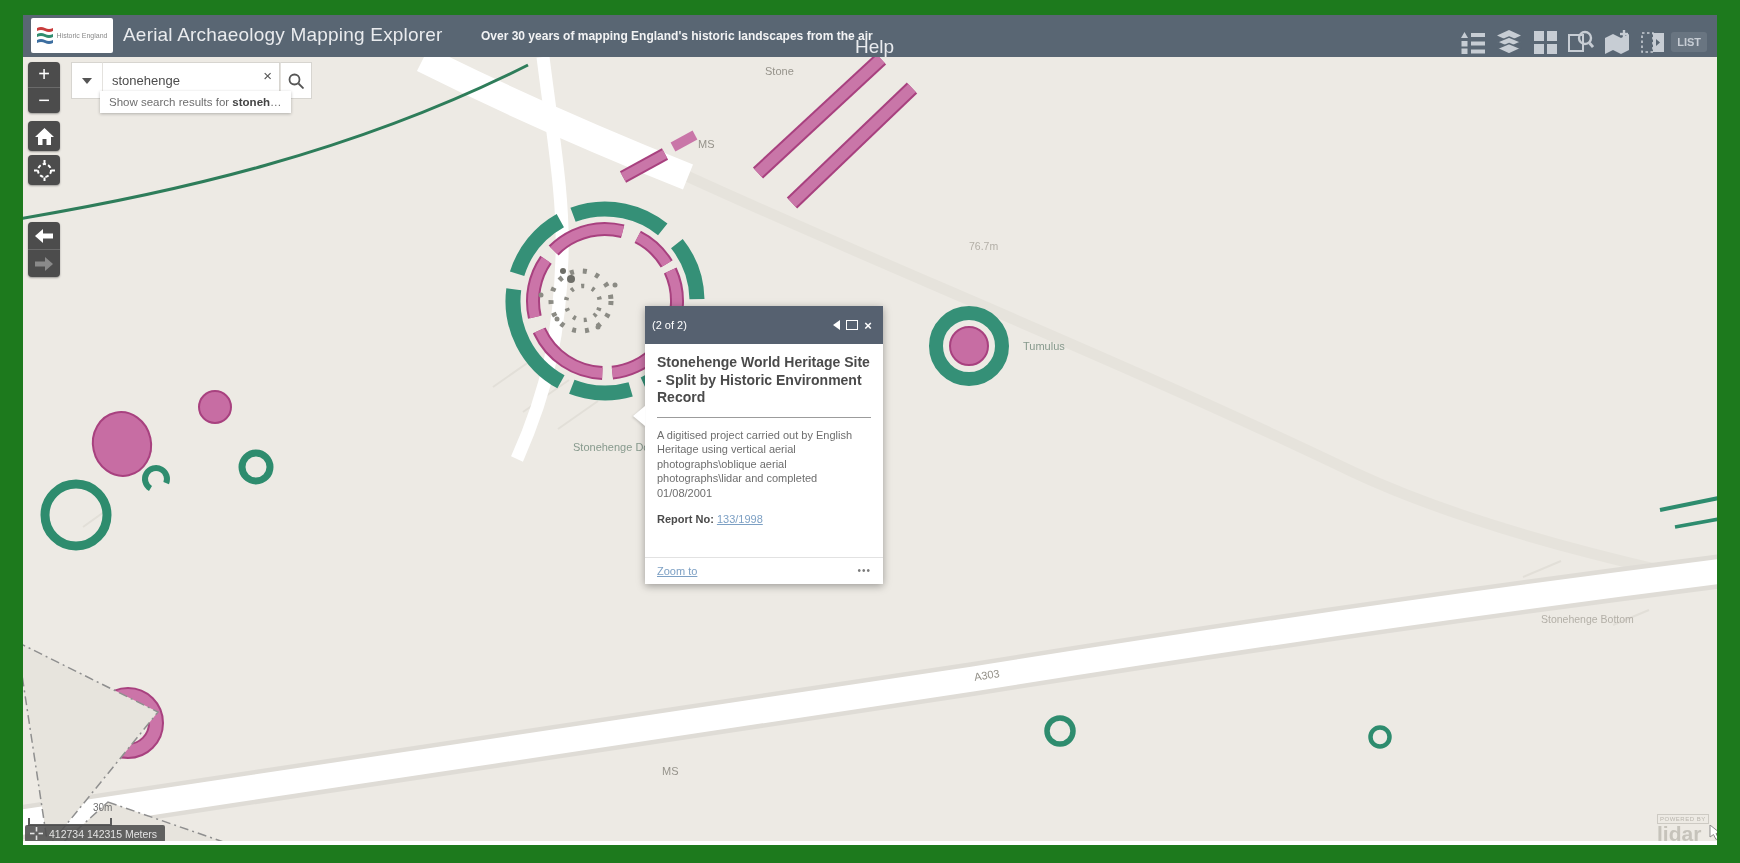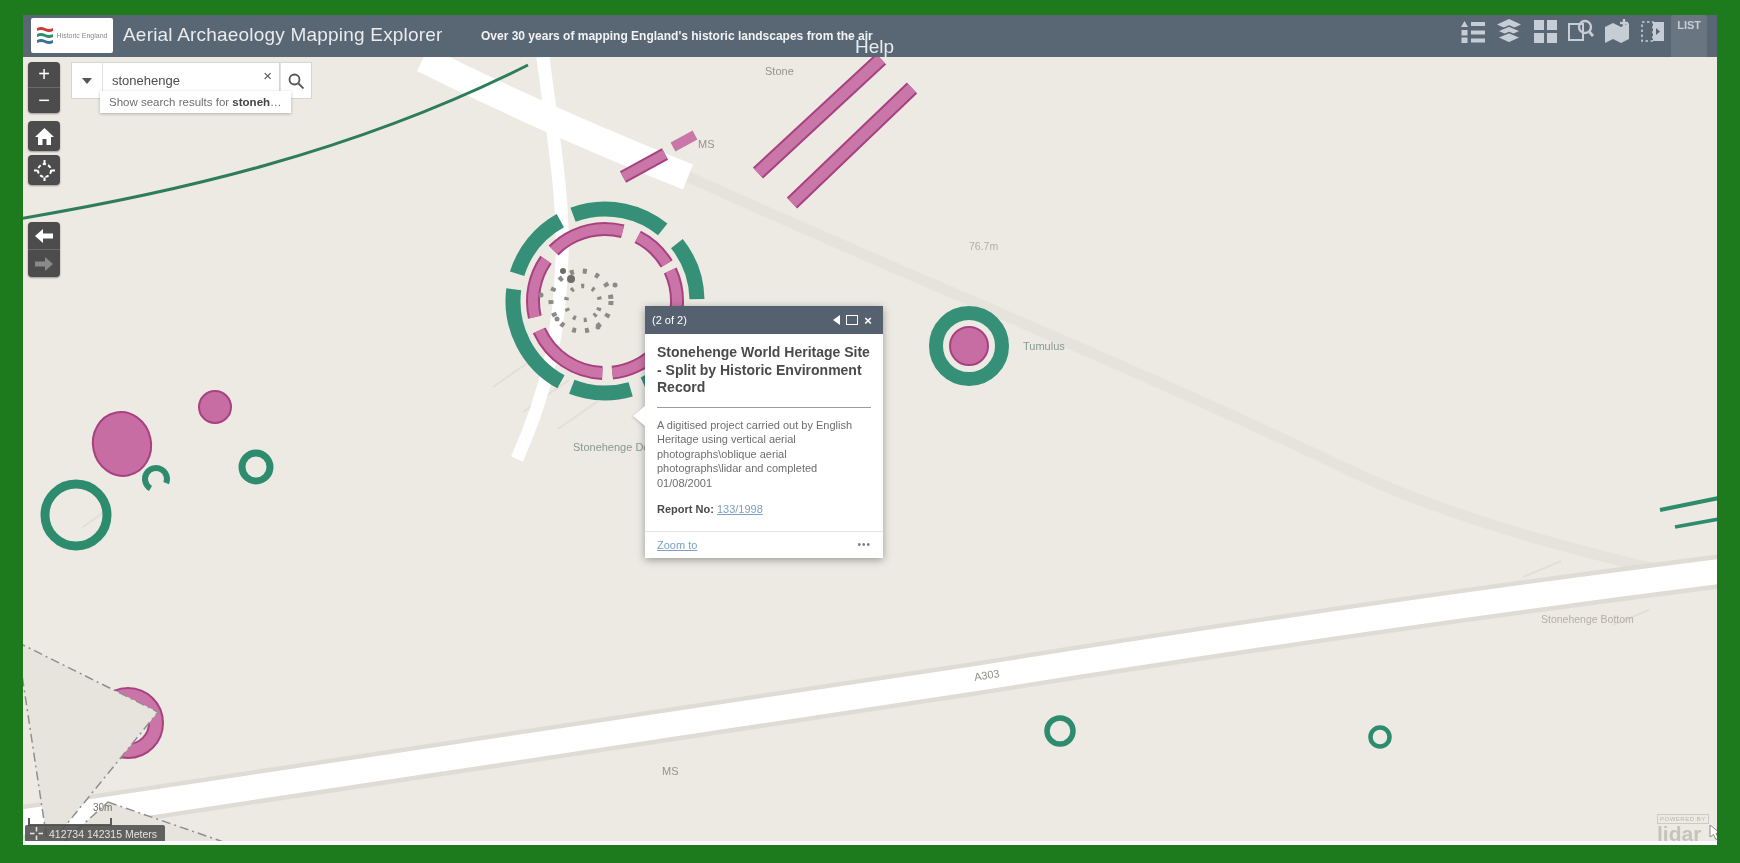--- a/index.html
+++ b/index.html
@@ -6,21 +6,21 @@
   .frame{position:relative;width:1740px;height:863px;background:#1d7a1d;box-sizing:border-box;padding:15px 23px 18px 23px;}
   .app{position:relative;width:100%;height:100%;background:#ef4444;display:flex;flex-direction:column;overflow:hidden;}
 
   
   .header{position:relative;height:42px;background:#596673;flex:0 0 42px;}
   .logo-box{position:absolute;left:8px;top:3px;width:82px;height:35px;background:#fff;border-radius:2px;display:flex;align-items:center;justify-content:center;gap:4px;}
   .logo-text{font-size:7px;color:#8a8a8a;line-height:1;}
   .app-title{position:absolute;left:100px;top:9px;font-size:19px;color:#e9ebee;letter-spacing:.2px;}
   .app-subtitle{position:absolute;left:458px;top:14px;font-size:12px;font-weight:bold;color:#f2f3f4;}
   .help-link{position:absolute;left:832px;top:21px;font-size:19px;color:#e9ebee;cursor:pointer;}
-  .hdr-icons{position:absolute;right:10px;top:0;height:54px;display:flex;}
+  .hdr-icons{position:absolute;right:10px;top:0;height:54px;display:flex;align-items:center;}
   .hicon{width:36px;height:32px;display:flex;align-items:center;justify-content:center;cursor:pointer;border-radius:3px;}
   .hicon svg{display:block;}
   .list-btn{font-size:11px;font-weight:bold;color:#c7cdd4;background:rgba(255,255,255,.10);padding:4px 6px;border-radius:3px;cursor:pointer;}
 
   
   .map{position:relative;flex:1;background:#edeae4;overflow:hidden;border-bottom:4px solid #fff;}
   .map svg.features{position:absolute;left:0;top:0;}
   .maplabel{position:absolute;font-size:11px;color:#96938b;white-space:nowrap;z-index:3;}
   .maplabel.green{color:#879a8d;}
   .maplabel.faint{color:#b3afa7;font-size:10.5px;}
@@ -44,34 +44,34 @@
   .search-input-wrap{position:relative;width:176px;background:#fff;border:1px solid #d7d5d0;border-left:none;}
   .search-input-wrap input{width:100%;height:100%;border:none;outline:none;padding:0 24px 0 9px;font-size:13px;color:#4c4c4c;box-sizing:border-box;font-family:inherit;}
   .clear-x{position:absolute;right:4px;top:4px;font-size:15px;color:#555;cursor:pointer;padding:0 3px;}
   .search-go{width:30px;background:#fff;border:1px solid #d7d5d0;border-left:1px solid #e4e2de;display:flex;align-items:center;justify-content:center;cursor:pointer;}
   .suggestion{position:absolute;left:77px;top:34px;z-index:6;background:#fff;box-shadow:0 1px 3px rgba(0,0,0,.25);padding:5px 9px;font-size:11.5px;color:#6e6e6e;white-space:nowrap;cursor:pointer;}
   .suggestion b{color:#444;}
 
   
   .popup{position:absolute;left:622px;top:249px;width:238px;z-index:10;background:#fff;box-shadow:0 2px 8px rgba(0,0,0,.35);font-size:11px;}
   .popup-tail{position:absolute;left:-12px;top:100px;width:0;height:0;border-top:10px solid transparent;border-bottom:10px solid transparent;border-right:12px solid #fff;filter:drop-shadow(-1px 1px 1px rgba(0,0,0,.15));}
-  .popup-hd{background:#566170;color:#fff;height:28px;display:flex;align-items:center;padding:0 7px;}
+  .popup-hd{background:#566170;color:#fff;height:38px;display:flex;align-items:center;padding:0 7px;}
   .popup-pager{font-size:11px;flex:1;}
   .ph-btn{color:#fff;cursor:pointer;display:flex;align-items:center;justify-content:center;width:16px;height:16px;}
   .tri-left{width:0;height:0;border-top:5px solid transparent;border-bottom:5px solid transparent;border-right:7px solid #fff;}
   .maxbox{width:10px;height:8px;border:1.5px solid #fff;}
   .closex{font-size:13px;font-weight:bold;line-height:1;}
   .popup-body{padding:10px 12px 6px 12px;color:#6e6e6e;line-height:1.32;}
   .popup-title{font-weight:bold;color:#4a4a4a;font-size:14px;line-height:1.25;}
   .popup-body hr{border:none;border-top:1px solid #9c9c9c;margin:10px 0;}
   .popup-desc{margin:0 0 12px 0;}
   .popup-row{margin:0;}
   .popup-row b{color:#4a4a4a;}
   .plink{color:#7da0c4;text-decoration:underline;cursor:pointer;}
-  .popup-ft{display:flex;align-items:center;justify-content:space-between;border-top:1px solid #e2e2e2;padding:7px 12px;margin-top:8px;}
+  .popup-ft{display:flex;align-items:center;justify-content:space-between;border-top:1px solid #e2e2e2;padding:7px 12px;margin-top:24px;}
   .more-dots{color:#7a7a7a;font-size:10px;letter-spacing:1px;cursor:pointer;}
 
   
   .scalebar{position:absolute;left:5px;top:761px;width:80px;height:6px;border-left:2px solid #5c5c5c;border-right:2px solid #5c5c5c;border-bottom:2px solid #5c5c5c;z-index:5;}
   .scalelabel{position:absolute;left:70px;top:745px;font-size:10px;color:#6e6e6e;z-index:5;}
   .coords{position:absolute;left:2px;top:768px;z-index:5;background:rgba(77,77,77,.88);color:#e3e3e3;font-size:10.5px;display:flex;align-items:center;gap:6px;padding:2px 8px 2px 5px;border-radius:2px;}
   .esri{position:absolute;left:1634px;top:750px;z-index:5;text-align:left;color:#c2bfb7;}
   .poweredby{font-size:6px;letter-spacing:.5px;color:#b9b6ae;border:1px solid #cdcac3;padding:1px 2px;display:inline-block;}
   .esriword{font-size:21px;font-weight:bold;line-height:.9;color:#c6c3bb;}
   .cursor-arrow{position:absolute;left:52px;top:18px;}

